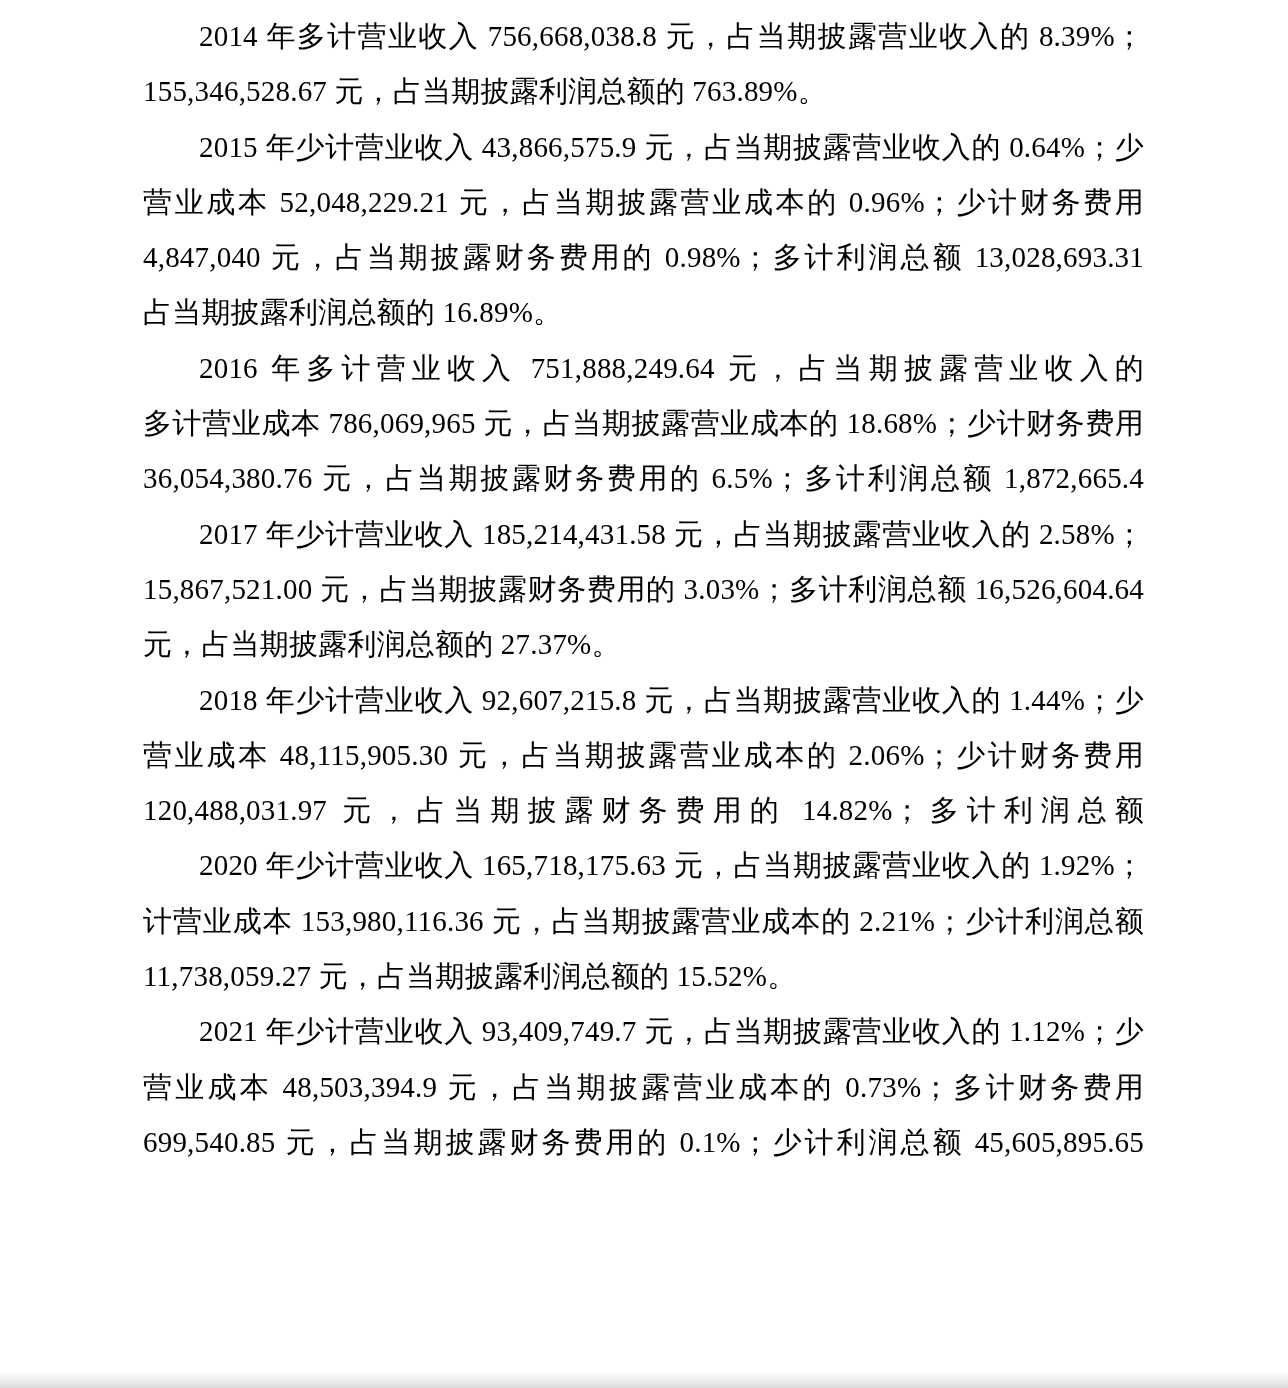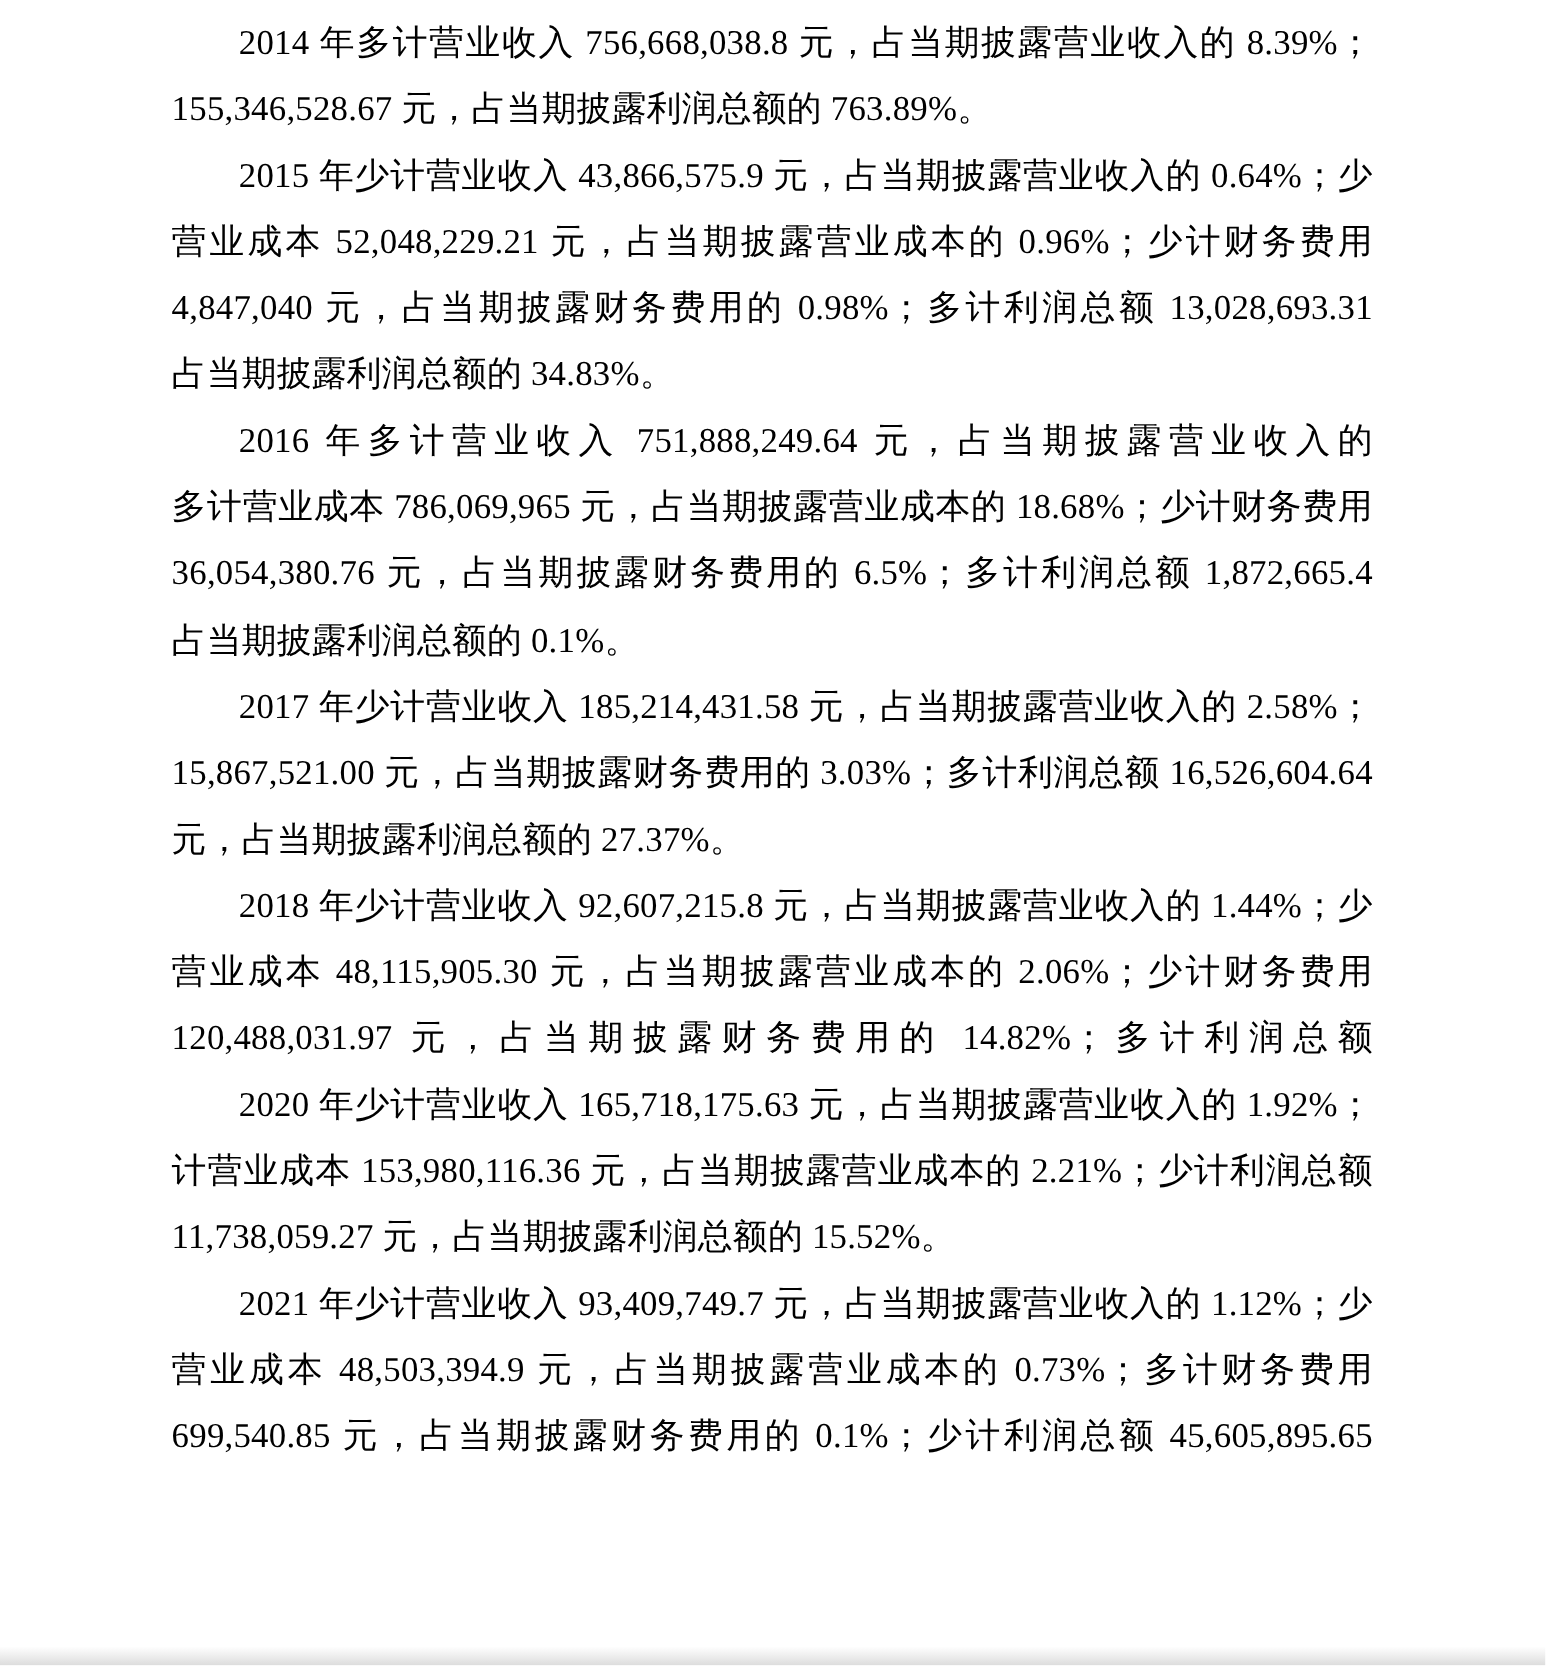--- a/index.html
+++ b/index.html
@@ -60,28 +60,27 @@
 
     <div class="para">
       <div class="line indent">2014 年多计营业收入 756,668,038.8 元，占当期披露营业收入的 8.39%；多</div>
       <div class="line last">155,346,528.67 元，占当期披露利润总额的 763.89%。</div>
     </div>
 
     <div class="para">
       <div class="line indent">2015 年少计营业收入 43,866,575.9 元，占当期披露营业收入的 0.64%；少计</div>
       <div class="line">营业成本 52,048,229.21 元，占当期披露营业成本的 0.96%；少计财务费用</div>
       <div class="line">4,847,040 元，占当期披露财务费用的 0.98%；多计利润总额 13,028,693.31 元，</div>
-      <div class="line last">占当期披露利润总额的 34.83%。</div>
+      <div class="line last">占当期披露利润总额的 16.89%。</div>
     </div>
 
     <div class="para">
       <div class="line indent">2016 年多计营业收入 751,888,249.64 元，占当期披露营业收入的 17.58%；</div>
       <div class="line">多计营业成本 786,069,965 元，占当期披露营业成本的 18.68%；少计财务费用</div>
       <div class="line">36,054,380.76 元，占当期披露财务费用的 6.5%；多计利润总额 1,872,665.4 元，</div>
-      <div class="line last">占当期披露利润总额的 0.1%。</div>
     </div>
 
     <div class="para">
       <div class="line indent">2017 年少计营业收入 185,214,431.58 元，占当期披露营业收入的 2.58%；少</div>
       <div class="line">15,867,521.00 元，占当期披露财务费用的 3.03%；多计利润总额 16,526,604.64</div>
       <div class="line last">元，占当期披露利润总额的 27.37%。</div>
     </div>
 
     <div class="para">
       <div class="line indent">2018 年少计营业收入 92,607,215.8 元，占当期披露营业收入的 1.44%；少计</div>

